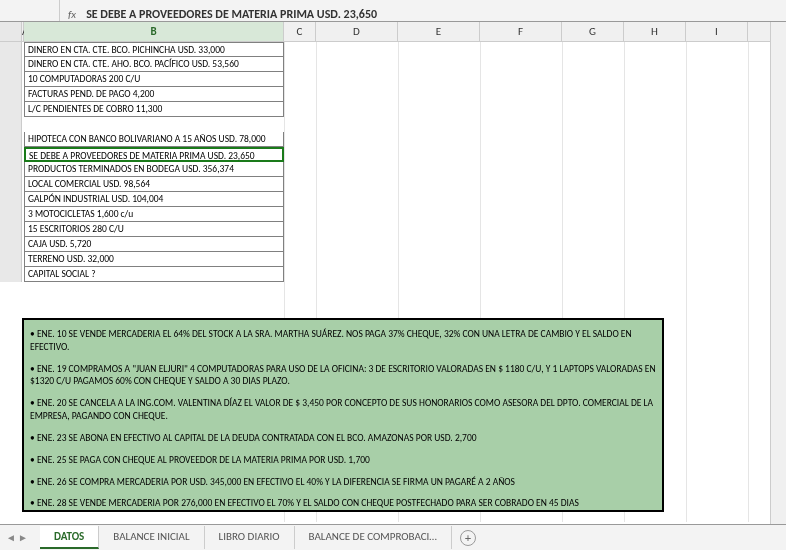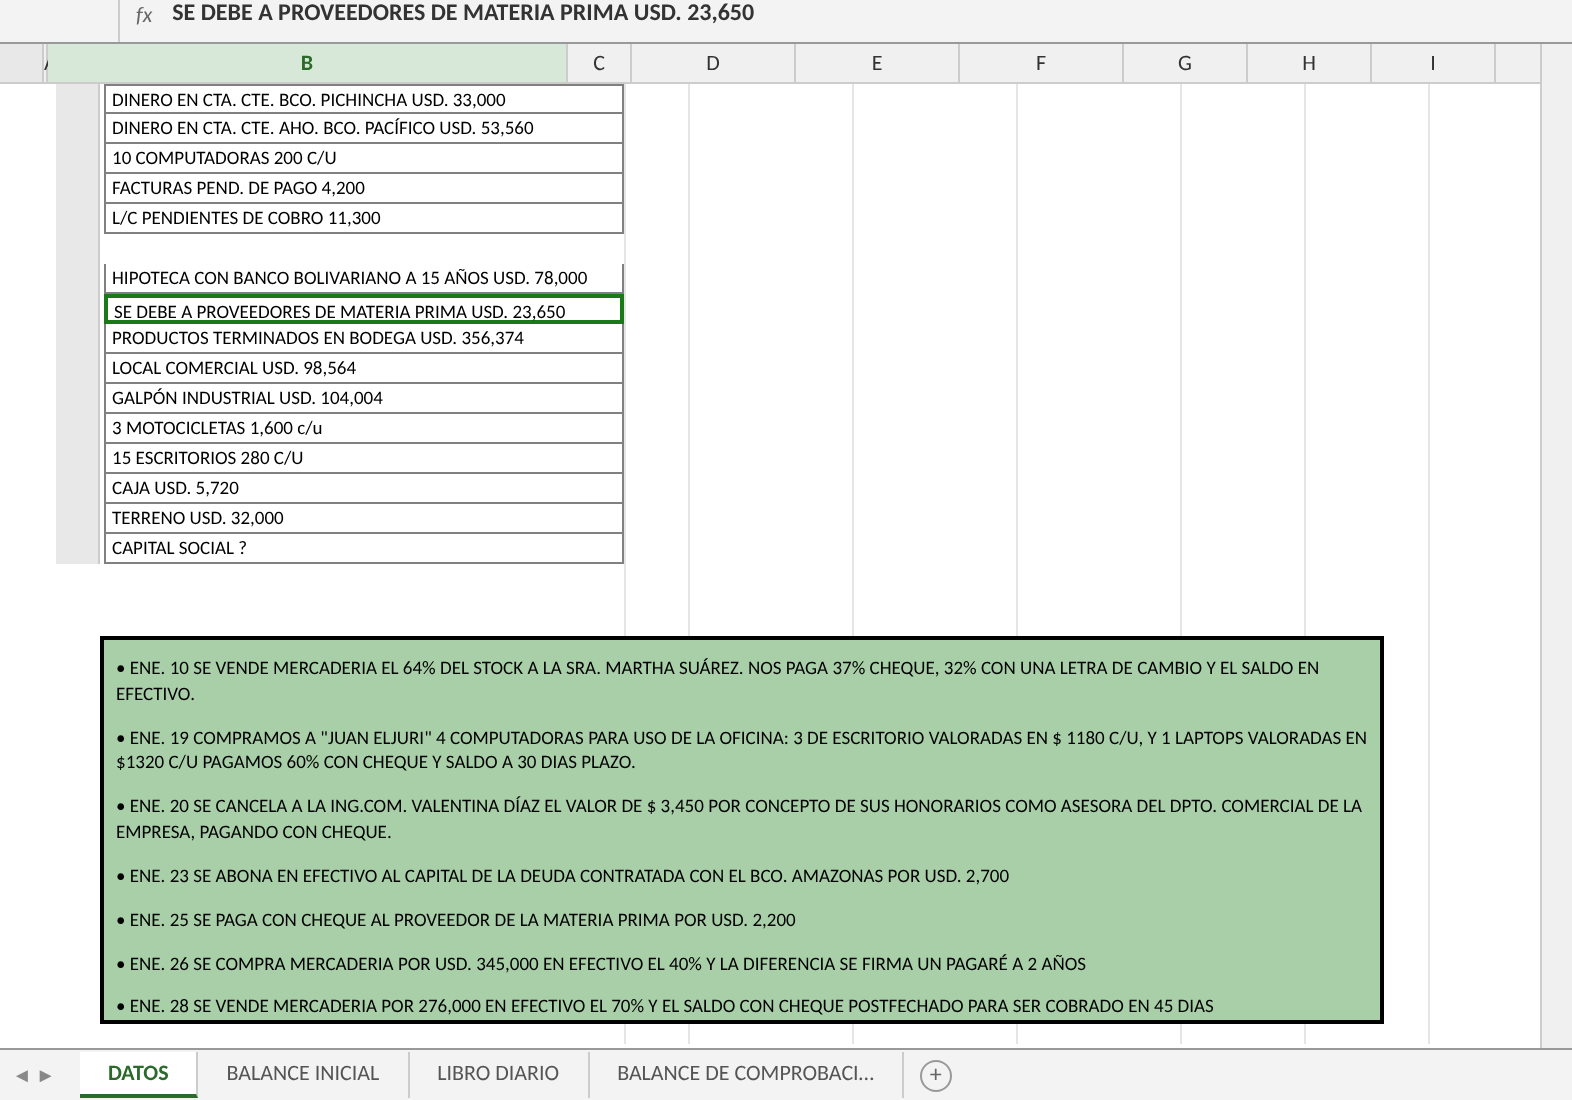--- a/index.html
+++ b/index.html
@@ -1,38 +1,38 @@
 <!DOCTYPE html>
 <html><head>
 <meta charset="utf-8">
 <style>
 * { margin: 0; padding: 0; box-sizing: border-box; }
 body { font-family: Calibri, Arial, sans-serif; font-size: 11px; background: #fff; overflow: hidden; width: 786px; height: 550px; }
 
-.formula-bar { display: flex; align-items: flex-start; height: 22px; border-bottom: 1px solid #999; background: #f3f3f3; }
+.formula-bar { display: flex; align-items: flex-end; height: 22px; border-bottom: 1px solid #999; background: #f3f3f3; }
 .formula-bar .name-box { width: 60px; border-right: 1px solid #ccc; height: 100%; }
 .formula-bar .fx-area { display: flex; align-items: center; padding: 0 8px; gap: 10px; }
 .formula-bar .fx-label { font-style: italic; color: #666; }
 .formula-bar .fx-value { font-size: 12px; color: #333; font-weight: bold; }
 
 .col-headers { display: flex; height: 20px; background: #f0f0f0; border-bottom: 1px solid #ccc; }
 .col-headers .row-hdr-space { width: 22px; border-right: 1px solid #ccc; background: #e8e8e8; }
 .col-headers .col-h { text-align: center; line-height: 20px; color: #333; border-right: 1px solid #ccc; font-size: 11px; }
 .col-A { width: 2px; }
 .col-B { width: 260px; }
 .col-C { width: 32px; }
 .col-D { width: 82px; }
 .col-E { width: 82px; }
 .col-F { width: 82px; }
 .col-G { width: 62px; }
 .col-H { width: 62px; }
 .col-I { width: 62px; }
 .col-headers .selected { background: #d8e8d8; color: #2a6a2a; font-weight: bold; }
 
-.grid-area { position: relative; height: 480px; margin-left: 28px; }
+.grid-area { position: relative; height: 480px; }
 .grid-bg-line { position: absolute; top: 0; bottom: 0; border-right: 1px solid #e5e5e5; }
 
 .cells { position: relative; }
 .row { display: flex; height: 15px; }
 .row .rh { width: 22px; border-right: 1px solid #ccc; background: #e8e8e8; }
 .row .cA { width: 2px; }
 .row .cell { width: 260px; border: 1px solid #808080; border-top: none; padding: 0 3px; font-size: 9.5px; line-height: 14px; white-space: nowrap; overflow: visible; background: #fff; }
 .row:first-child .cell { border-top: 1px solid #808080; }
 .row .cell.selected { border: 2px solid #1a7a1a; background: #fff; }
 
@@ -165,21 +165,21 @@
         <div class="cell">CAPITAL SOCIAL ?</div>
       </div>
     </div>
 
 
   <div class="trans-box" id="transbox">
       <div class="t-item">• ENE. 10     SE VENDE MERCADERIA EL 64% DEL STOCK A LA SRA. MARTHA SUÁREZ. NOS PAGA 37% CHEQUE, 32% CON UNA LETRA DE CAMBIO Y EL SALDO EN EFECTIVO.</div>
       <div class="t-item">• ENE. 19    COMPRAMOS A "JUAN ELJURI" 4 COMPUTADORAS PARA USO DE LA OFICINA: 3 DE ESCRITORIO VALORADAS EN $ 1180 C/U, Y 1 LAPTOPS VALORADAS EN $1320 C/U PAGAMOS 60% CON CHEQUE Y SALDO A 30 DIAS PLAZO.</div>
       <div class="t-item">• ENE. 20 SE CANCELA A LA ING.COM.  VALENTINA DÍAZ EL VALOR DE $ 3,450  POR CONCEPTO DE SUS HONORARIOS COMO ASESORA DEL DPTO. COMERCIAL DE LA EMPRESA, PAGANDO CON CHEQUE.</div>
       <div class="t-item">• ENE. 23 SE ABONA EN EFECTIVO AL CAPITAL DE LA DEUDA CONTRATADA CON EL BCO. AMAZONAS POR USD.  2,700</div>
-      <div class="t-item">• ENE. 25 SE PAGA CON CHEQUE AL PROVEEDOR DE LA MATERIA PRIMA POR USD.  2,200</div>
+      <div class="t-item">• ENE. 25 SE PAGA CON CHEQUE AL PROVEEDOR DE LA MATERIA PRIMA POR USD.  1,700</div>
       <div class="t-item">• ENE. 26 SE COMPRA MERCADERIA POR USD.  345,000 EN EFECTIVO EL 40%   Y LA DIFERENCIA SE FIRMA UN PAGARÉ A 2 AÑOS</div>
       <div class="t-item">• ENE. 28 SE VENDE MERCADERIA POR 276,000 EN EFECTIVO EL 70%  Y EL SALDO CON CHEQUE POSTFECHADO PARA SER COBRADO EN 45 DIAS</div>
     </div>
 </div>
 
 <div class="scroll-right"></div>
 
 <div class="sheet-tabs">
   <div class="nav">
     <span>◄</span>

